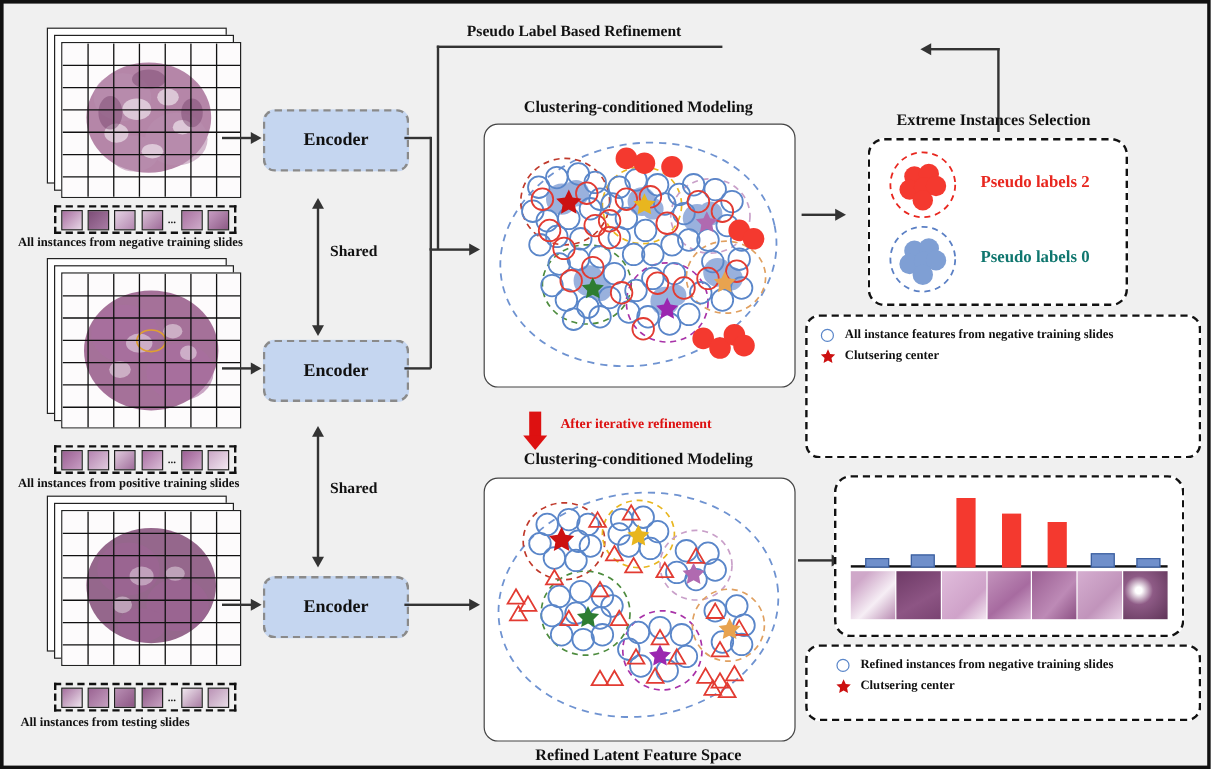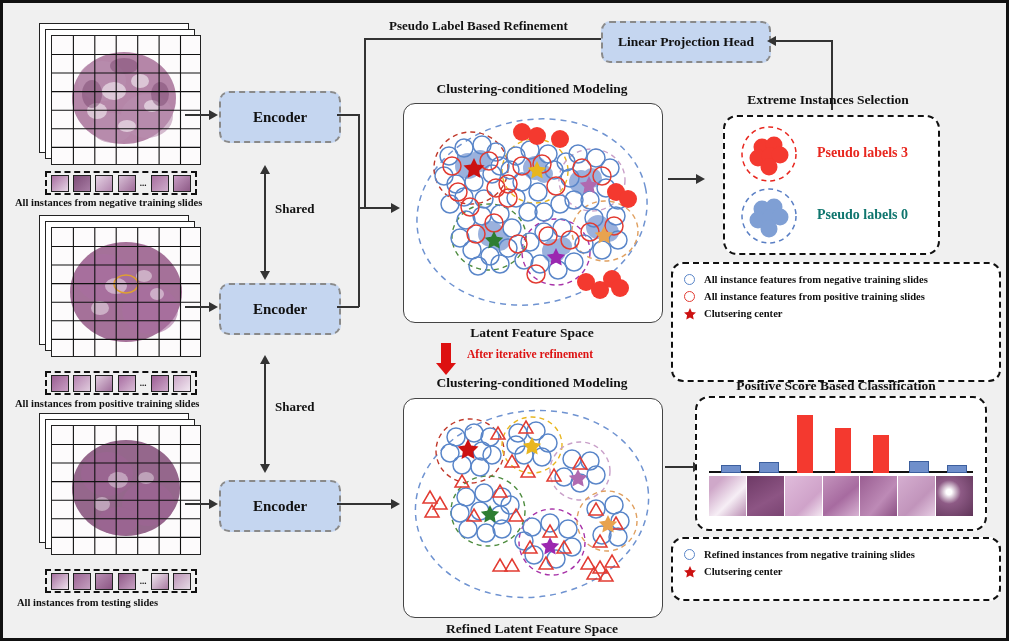--- a/index.html
+++ b/index.html
@@ -205,23 +205,20 @@
   <div class="abs line hline" style="left:355px;top:204px;width:38px;"></div>
   <div class="abs arrowR" style="left:388px;top:200px;"></div>
 
   <div class="abs line hline" style="left:334px;top:500px;width:58px;"></div>
   <div class="abs arrowR" style="left:388px;top:496px;"></div>
 
   <div class="abs lbl" style="left:386px;top:15px;font-size:13px;">Pseudo Label Based Refinement</div>
   <div class="abs line hline" style="left:361px;top:35px;width:238px;"></div>
   <div class="abs line vline" style="left:361px;top:35px;height:170px;"></div>
 
-  <div class="abs lphead" style="left:598px;top:18px;width:166px;height:38px;">
-    <span>Linear Projection Head</span>
-  </div>
   <div class="abs arrowL" style="left:764px;top:33px;"></div>
   <div class="abs line hline" style="left:772px;top:37px;width:58px;"></div>
   <div class="abs line vline" style="left:828px;top:37px;height:70px;"></div>
 
   <div class="abs ttl" style="left:398px;top:78px;width:262px;">Clustering-conditioned Modeling</div>
   <div class="abs panel" style="left:400px;top:100px;width:258px;height:218px;overflow:hidden;">
     <svg width="258" height="218" viewBox="0 0 258 218">
 
       <ellipse cx="128" cy="108" rx="116" ry="92" fill="none" stroke="#6f93d1" stroke-width="1.5" stroke-dasharray="6,5" transform="rotate(-12 128 108)"></ellipse>
 
@@ -342,21 +339,20 @@
       <g>
         <path d="M70 62 l3.2 6.6 7.3 1 -5.3 5.2 1.3 7.3 -6.5-3.5 -6.5 3.5 1.3-7.3 -5.3-5.2 7.3-1 z" fill="#cc1111" transform="translate(0,-8)"></path>
         <path d="M133 63 l2.8 5.8 6.4 .9 -4.6 4.5 1.1 6.4 -5.7-3 -5.7 3 1.1-6.4 -4.6-4.5 6.4-.9 z" fill="#e8b61f" transform="translate(0,-6)"></path>
         <path d="M185 78 l2.8 5.8 6.4 .9 -4.6 4.5 1.1 6.4 -5.7-3 -5.7 3 1.1-6.4 -4.6-4.5 6.4-.9 z" fill="#b06ab0" transform="translate(0,-6)"></path>
         <path d="M90 133 l2.8 5.8 6.4 .9 -4.6 4.5 1.1 6.4 -5.7-3 -5.7 3 1.1-6.4 -4.6-4.5 6.4-.9 z" fill="#2e7d32" transform="translate(0,-6)"></path>
         <path d="M152 150 l2.8 5.8 6.4 .9 -4.6 4.5 1.1 6.4 -5.7-3 -5.7 3 1.1-6.4 -4.6-4.5 6.4-.9 z" fill="#9b27b0" transform="translate(0,-6)"></path>
         <path d="M200 128 l2.8 5.8 6.4 .9 -4.6 4.5 1.1 6.4 -5.7-3 -5.7 3 1.1-6.4 -4.6-4.5 6.4-.9 z" fill="#e8a34f" transform="translate(0,-6)"></path>
       </g>
     </svg>
   </div>
-  <div class="abs ttl" style="left:398px;top:322px;width:262px;">Latent Feature Space</div>
 
   <div class="abs" style="left:438px;top:340px;width:10px;height:22px;background:#d11;"></div>
   <div class="abs" style="left:433px;top:360px;width:0;height:0;border-left:10px solid transparent;border-right:10px solid transparent;border-top:12px solid #d11;"></div>
   <div class="abs refinetxt" style="left:464px;top:345px;">After iterative refinement</div>
 
   <div class="abs ttl" style="left:398px;top:372px;width:262px;">Clustering-conditioned Modeling</div>
   <div class="abs panel" style="left:400px;top:395px;width:258px;height:218px;overflow:hidden;">
     <svg width="258" height="218" viewBox="0 0 258 218">
       <ellipse cx="128" cy="105" rx="117" ry="93" fill="none" stroke="#6f93d1" stroke-width="1.5" stroke-dasharray="6,5" transform="rotate(-8 128 105)"></ellipse>
 
@@ -464,21 +460,21 @@
         <g fill="#f4392f">
           <circle cx="24" cy="22" r="8.5"></circle>
             <circle cx="36" cy="20" r="8.5"></circle>
           <circle cx="20" cy="33" r="8.5"></circle>
             <circle cx="32" cy="31" r="8.5"></circle>
           <circle cx="42" cy="30" r="8.5"></circle>
             <circle cx="31" cy="42" r="8.5"></circle>
         </g>
       </svg>
     </div>
-    <div class="abs pseudolbl" style="left:92px;top:28px;color:#e8271f;">Pseudo labels 3</div>
+    <div class="abs pseudolbl" style="left:92px;top:28px;color:#e8271f;">Pseudo labels 2</div>
 
     <div class="abs" style="left:13px;top:70px;width:62px;height:58px;">
       <svg width="62" height="58" viewBox="0 0 62 58">
         <circle cx="31" cy="29" r="27" fill="none" stroke="#5a7fc4" stroke-width="1.5" stroke-dasharray="5,4"></circle>
         <g fill="#7f9fd4">
           <circle cx="24" cy="22" r="8.5"></circle>
             <circle cx="36" cy="20" r="8.5"></circle>
           <circle cx="20" cy="33" r="8.5"></circle>
             <circle cx="32" cy="31" r="8.5"></circle>
           <circle cx="42" cy="30" r="8.5"></circle>
@@ -491,35 +487,28 @@
 
   <div class="abs legbox" style="left:668px;top:259px;width:330px;height:120px;padding:7px 9px;box-sizing:border-box;">
     <div class="legrow">
       <span class="lgicon">
           <span class="ring" style="border:1.8px solid #5a86c9;background:#fff;"></span>
         </span>
       <span class="legtxt">All instance features from negative training slides</span>
     </div>
     <div class="legrow">
       <span class="lgicon">
-          <span class="ring" style="border:1.8px solid #e23b32;background:#fff;"></span>
-        </span>
-      <span class="legtxt">All instance features from positive training slides</span>
-    </div>
-    <div class="legrow">
-      <span class="lgicon">
         <svg width="14" height="14" viewBox="0 0 14 14">
             <path d="M7 1 l1.8 3.9 4.2 .5 -3.1 2.9 .8 4.2 -3.7-2.1 -3.7 2.1 .8-4.2 -3.1-2.9 4.2-.5 z" fill="#cc1111"></path>
           </svg>
       </span>
       <span class="legtxt">Clutsering center</span>
     </div>
   </div>
 
-  <div class="abs ttl" style="left:693px;top:375px;width:280px;">Positive Score Based Classification</div>
   <div class="abs line hline" style="left:662px;top:463px;width:30px;"></div>
   <div class="abs arrowR" style="left:690px;top:459px;"></div>
 
   <div class="abs dashpanel" style="left:692px;top:393px;width:288px;height:131px;">
     <div class="abs" style="left:12px;top:7px;width:264px;height:68px;">
       <div class="abs" style="left:0;bottom:0;width:264px;height:2.4px;background:#111;"></div>
       <div class="abs bar" style="left:12px;width:20px;height:8px;background:#6f8fcb;border:1px solid #3c5f9e;box-sizing:border-box;"></div>
       <div class="abs bar" style="left:50px;width:20px;height:11px;background:#6f8fcb;border:1px solid #3c5f9e;box-sizing:border-box;"></div>
       <div class="abs bar" style="left:88px;width:16px;height:58px;background:#f4392f;"></div>
       <div class="abs bar" style="left:126px;width:16px;height:45px;background:#f4392f;"></div>
@@ -531,21 +520,21 @@
       <div style="flex:1;background:linear-gradient(135deg,#cfa8c9 20%,#f6eef5 60%,#b98cb2);"></div>
       <div style="flex:1;background:linear-gradient(150deg,#6e3a66,#8d5584 60%,#7a4472);"></div>
       <div style="flex:1;background:linear-gradient(135deg,#e0bcdb,#cfa2c9 65%,#f3e7f1);"></div>
       <div style="flex:1;background:linear-gradient(140deg,#c393bc,#a76ba0 55%,#d8b3d3);"></div>
       <div style="flex:1;background:linear-gradient(130deg,#9a5e92,#bd8ab6 60%,#8c5184);"></div>
       <div style="flex:1;background:linear-gradient(135deg,#d5aed0,#c194bb 60%,#e6cde3);"></div>
       <div style="flex:1;background:radial-gradient(circle at 35% 40%,#fff 8%,#8e5b86 35%,#5f3458);"></div>
     </div>
   </div>
 
-  <div class="abs legbox" style="left:668px;top:534px;width:330px;height:64px;padding:7px 9px;box-sizing:border-box;">
+  <div class="abs legbox" style="left:668px;top:534px;width:330px;height:64px;padding:7px 22px;box-sizing:border-box;">
     <div class="legrow">
       <span class="lgicon">
           <span class="ring" style="border:1.8px solid #5a86c9;background:#fff;"></span>
         </span>
       <span class="legtxt">Refined instances from negative training slides</span>
     </div>
     <div class="legrow">
       <span class="lgicon">
         <svg width="14" height="14" viewBox="0 0 14 14">
             <path d="M7 1 l1.8 3.9 4.2 .5 -3.1 2.9 .8 4.2 -3.7-2.1 -3.7 2.1 .8-4.2 -3.1-2.9 4.2-.5 z" fill="#cc1111"></path>

